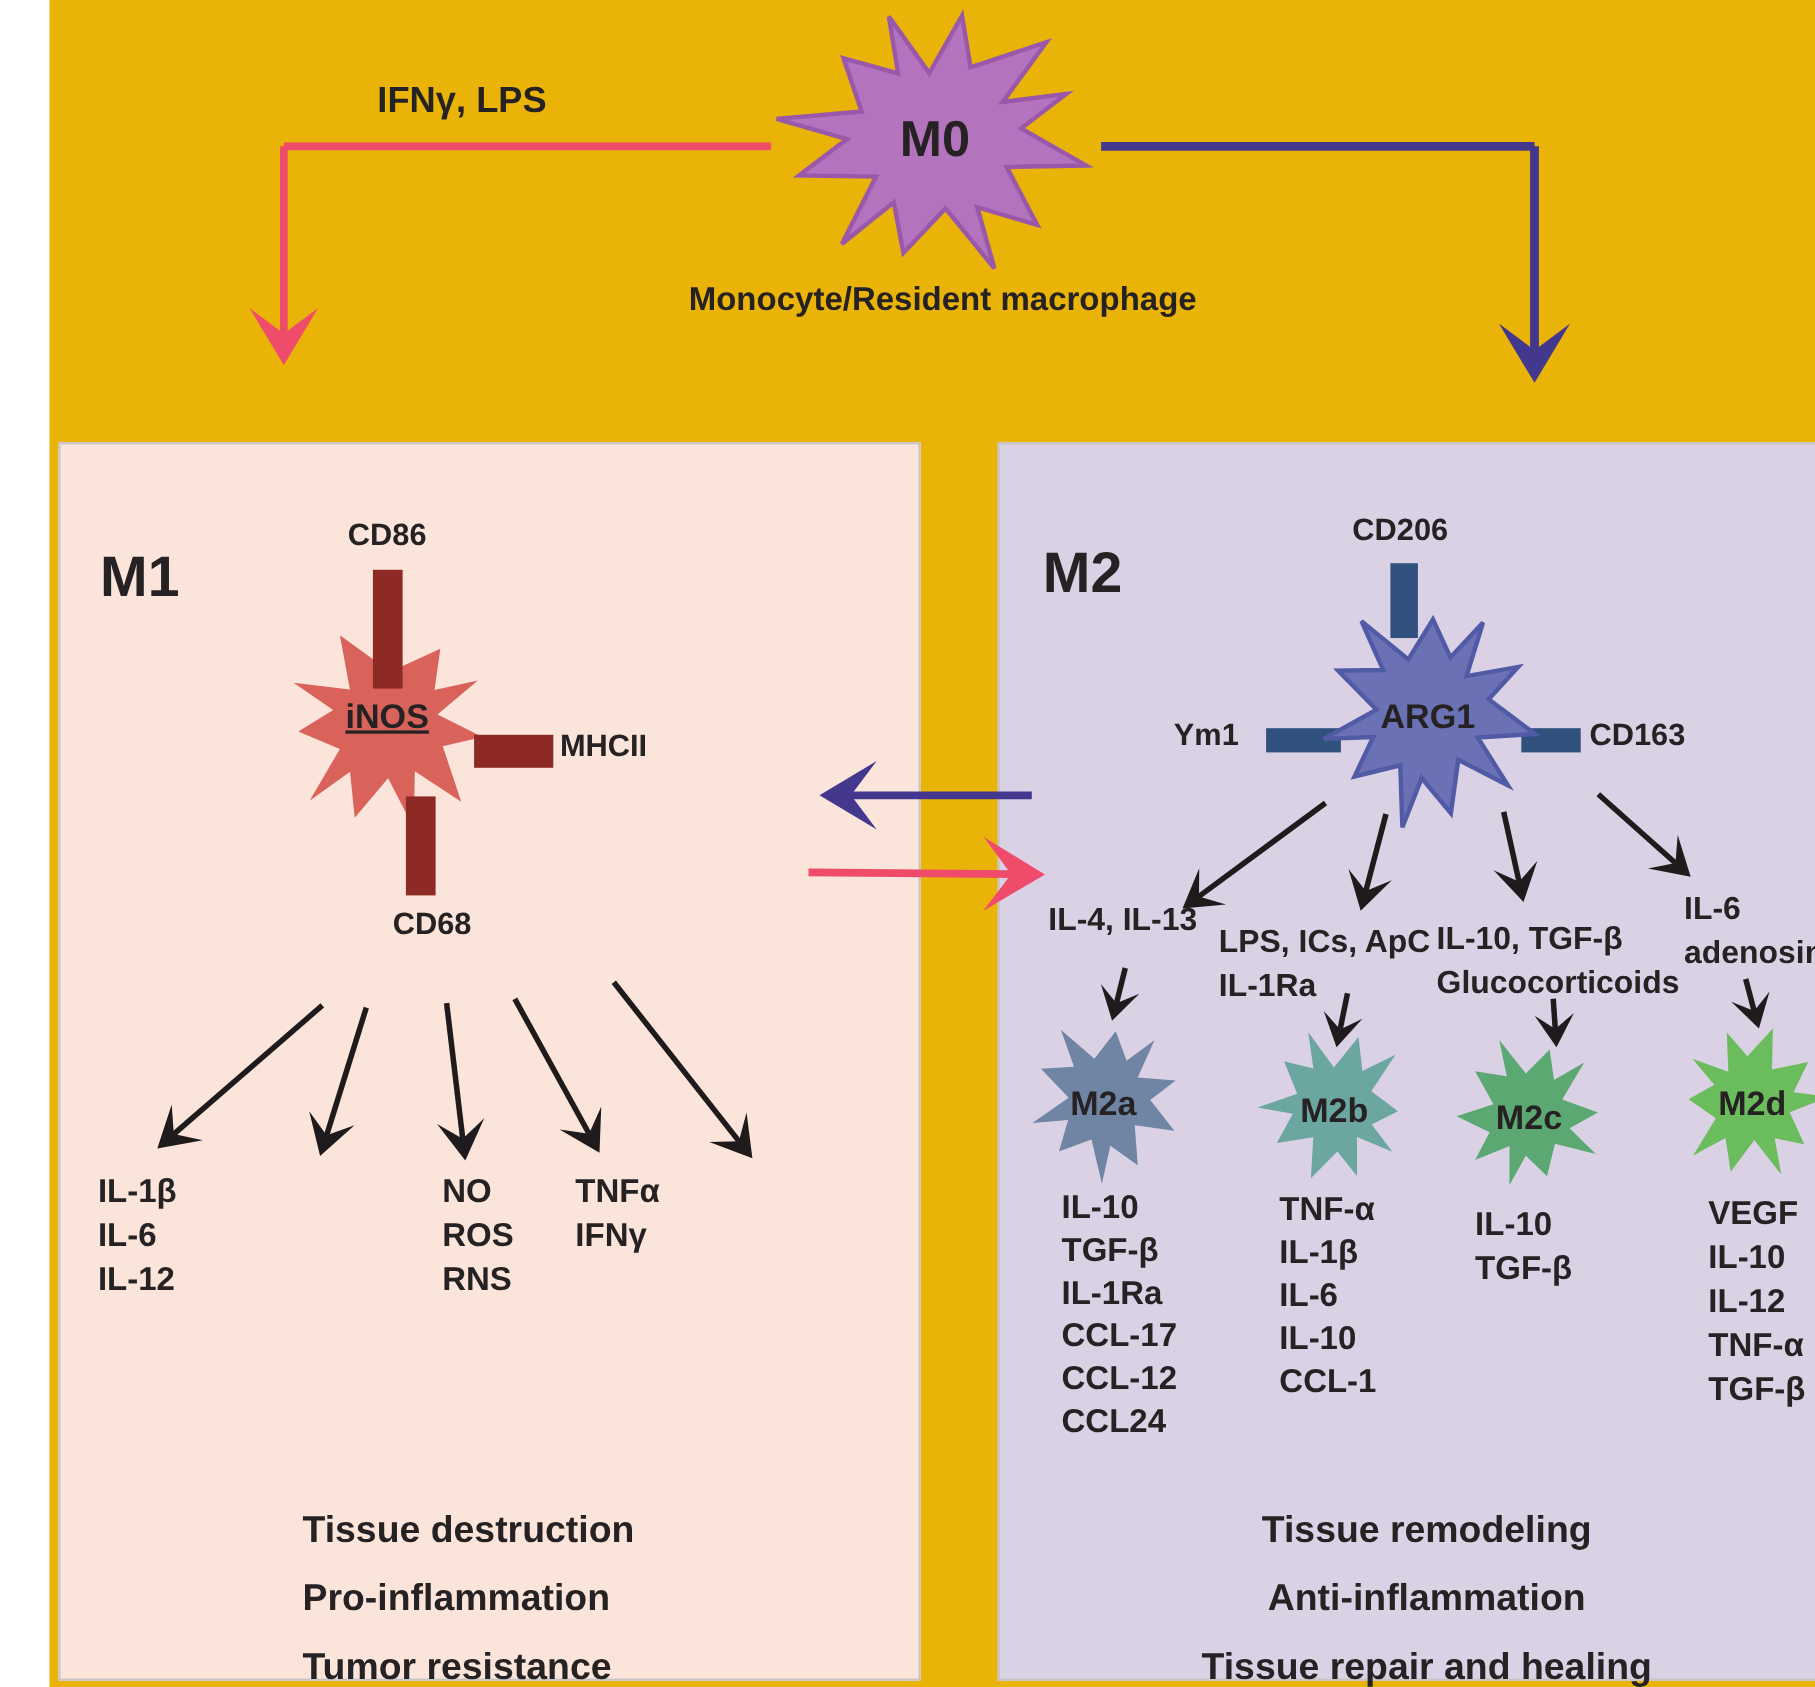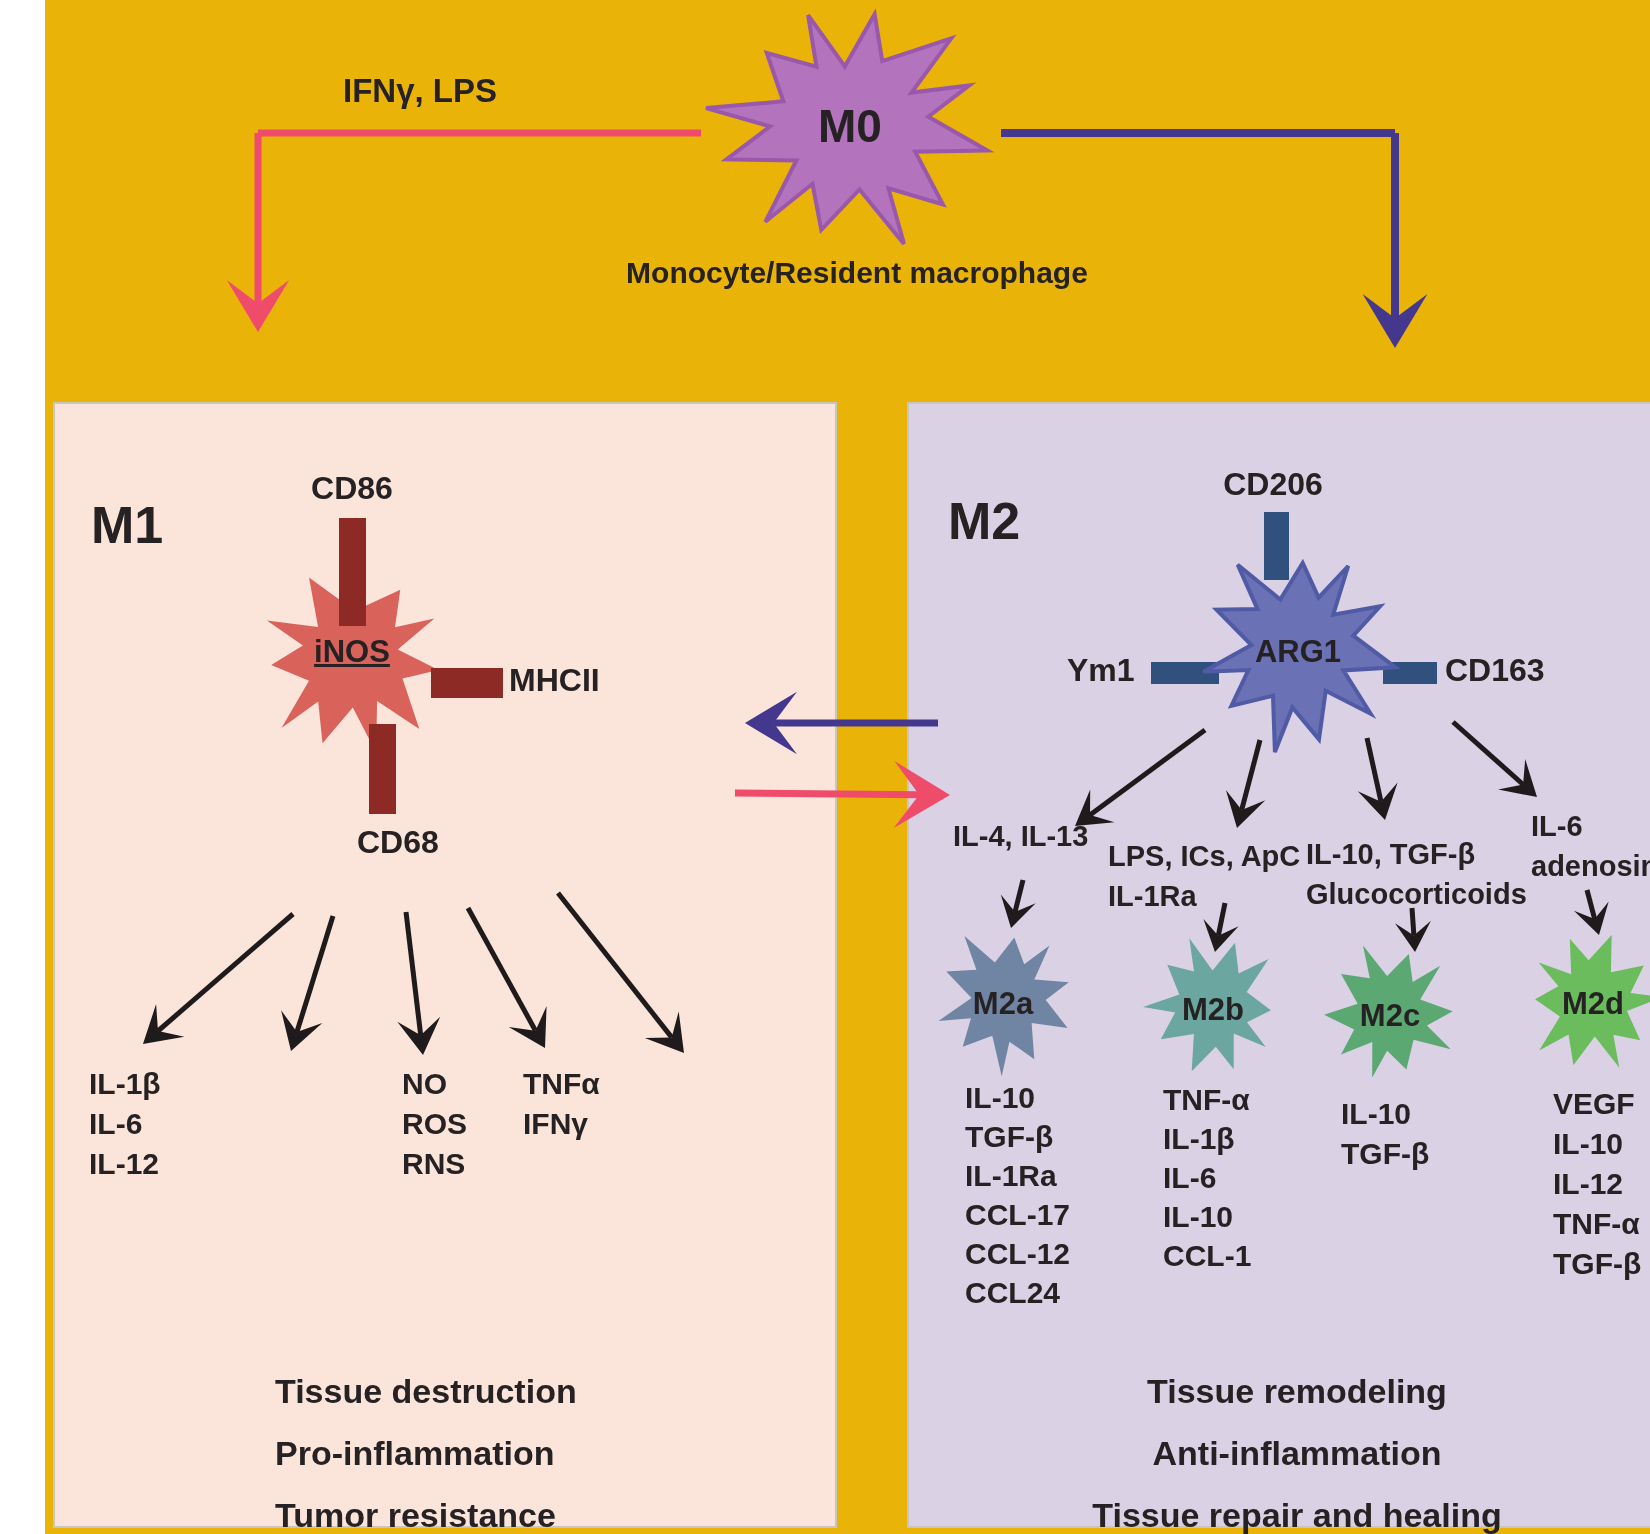--- a/index.html
+++ b/index.html
@@ -6,21 +6,21 @@
   html,body{margin:0;padding:0;background:#fff;}
   .canvas{position:relative;width:1650px;height:1534px;background:#eab308;overflow:hidden;
           font-family:"Liberation Sans","DejaVu Sans",sans-serif;font-weight:bold;color:var(--text,#262223);margin-left:45px;}
   .panel{position:absolute;border:2px solid var(--panel_border,#c8c6c5);z-index:0;}
   #m1-panel{left:8px;top:402px;width:780px;height:1122px;background:var(--m1_panel_bg,#fbe4da);}
   #m2-panel{left:862px;top:402px;width:780px;height:1122px;background:var(--m2_panel_bg,#dad1e5);}
   svg.art{position:absolute;left:0;top:0;z-index:1;}
   .lbl{position:absolute;z-index:2;white-space:nowrap;line-height:1.15;}
   .ctr{text-align:center;}
   .panel-title{font-size:52px;}
-  .marker{font-size:32px;}
+  .marker{font-size:28px;}
   .cell-name{font-size:31px;}
   .stim{font-size:29px;line-height:40px;}
   .list{font-size:30px;line-height:40px;}
   .list39{line-height:39px;}
   .fn{font-size:34px;line-height:62px;}
   .m0t{font-size:46px;}
   .cap{font-size:30px;}
   .stimulus{font-size:33px;}
 </style>
 </head>

